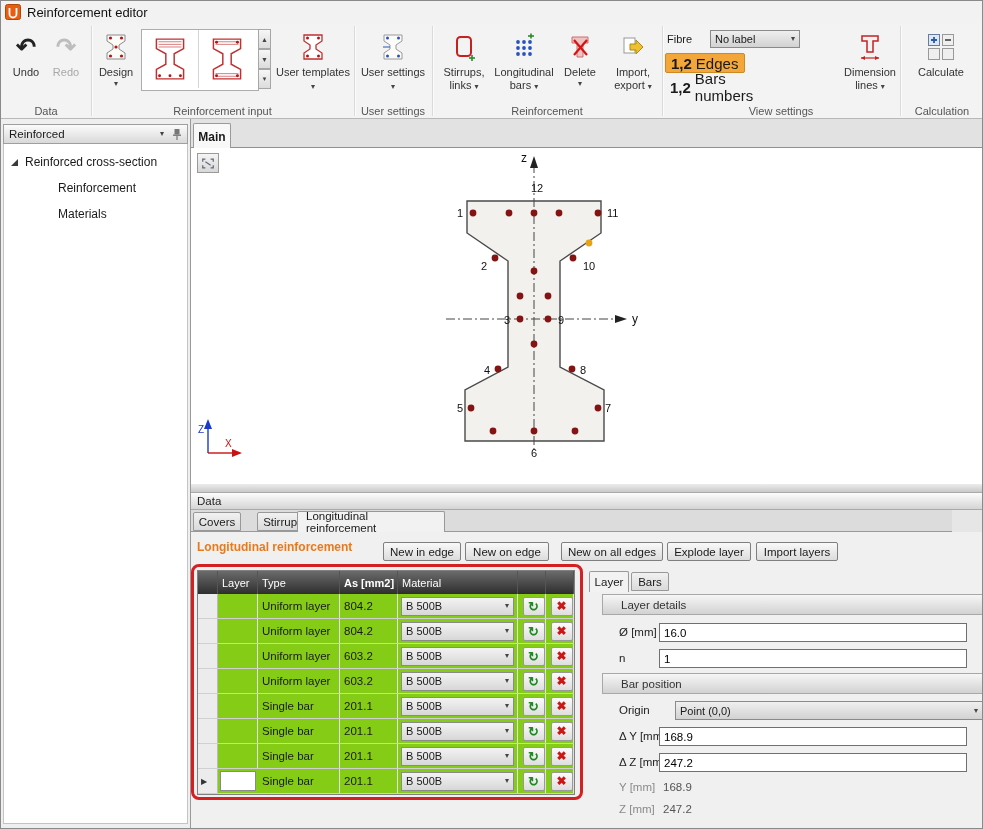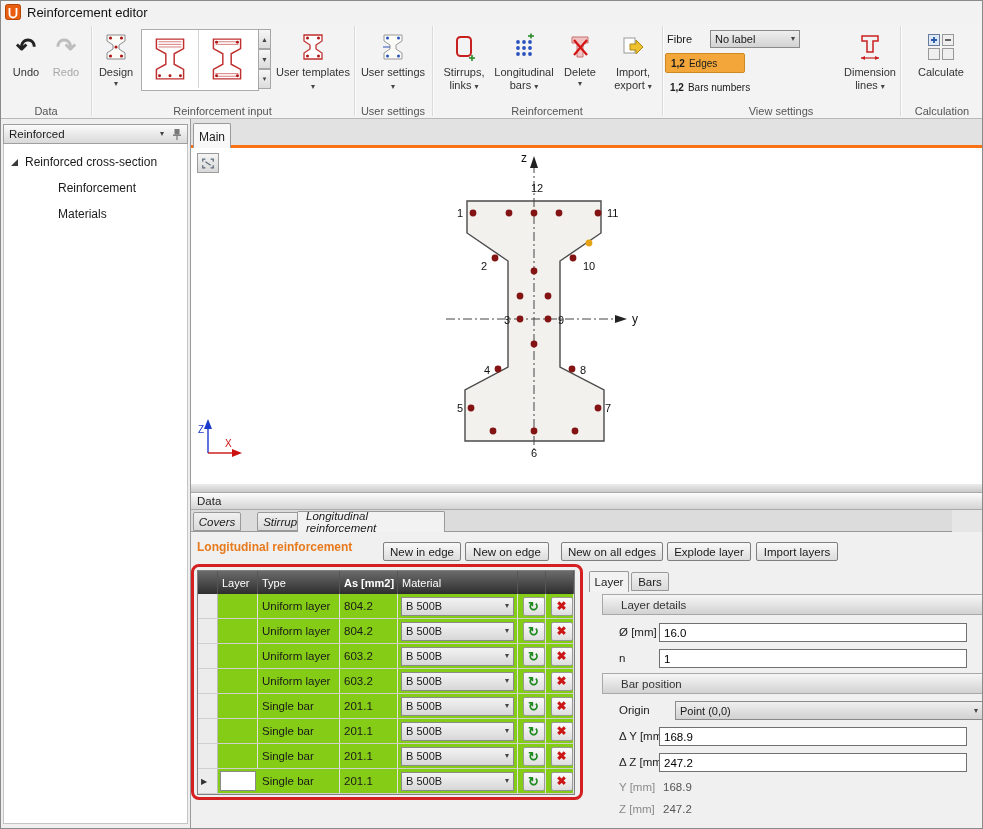--- a/index.html
+++ b/index.html
@@ -24,48 +24,48 @@
   #undo-btn .ric{font-size:24px;font-weight:bold;color:#222;}
   #redo-btn .ric{font-size:24px;font-weight:bold;color:#bdbdbd;}
   #redo-btn{color:#a8a8a8;}
   #gallery{background:#fff;border:1px solid #adadad;display:flex;}
   .thumb{width:56px;height:58px;display:flex;align-items:center;justify-content:center;}
   .thumb+.thumb{border-left:1px solid #d5d5d5;}
   .spinbtn{position:absolute;left:0;width:13px;height:20px;background:linear-gradient(#f6f6f6,#dcdcdc);
            border:1px solid #a6a6a6;box-sizing:border-box;font-size:7px;color:#444;
            display:flex;align-items:center;justify-content:center;}
   .hl-orange{background:#f3a73a;border:1px solid #cd8a22;}
-  #edges-toggle,#barsnumbers-toggle{display:flex;align-items:center;padding:0 5px;font-size:10px;box-sizing:border-box;border-radius:2px;}
+  #edges-toggle,#barsnumbers-toggle{display:flex;align-items:center;padding:0 5px;font-size:15px;box-sizing:border-box;border-radius:2px;}
   #edges-toggle b,#barsnumbers-toggle b{margin-right:4px;}
   #fibre-select,#origin-select{background:linear-gradient(#efefef,#d2d2d2);border:1px solid #8a8a8a;
        display:flex;align-items:center;justify-content:space-between;padding:0 4px;font-size:11px;box-sizing:border-box;margin-left:16px;}
   #stirrups-shape-btn{background:#f3a73a;border:1px solid #cd8a22;}
   
   #navigator{left:0;top:118px;width:190px;height:711px;background:#efefef;border-right:1px solid #9a9a9a;box-sizing:border-box;}
   #nav-header{position:absolute;left:2px;top:5px;width:185px;height:20px;background:linear-gradient(#fbfbfb,#d9d9d9);
        border:1px solid #9f9f9f;box-sizing:border-box;display:flex;align-items:center;padding:0 5px;font-size:11.5px;}
   #nav-header .sp{flex:1;}
   #nav-tree{position:absolute;left:2px;top:25px;width:185px;height:680px;background:#fff;border:1px solid #c4c4c4;border-top:none;box-sizing:border-box;}
   .treeitem{position:absolute;height:20px;display:flex;align-items:center;font-size:12px;}
   
-  #main-tabstrip{left:190px;top:118px;width:793px;height:29px;background:#e2e2e2;border-bottom:3px solid #f97316;box-sizing:border-box;}
+  #main-tabstrip{left:190px;top:118px;width:793px;height:29px;background:#e2e2e2;border-bottom:1px solid #f97316;box-sizing:border-box;font-weight:bold;}
   #main-tab{position:absolute;left:2px;top:4px;width:36px;height:25px;background:#f8f8f8;border:1px solid #9a9a9a;border-bottom:none;
        border-radius:2px 2px 0 0;display:flex;align-items:center;justify-content:center;font-size:12px;}
   #canvas{left:190px;top:147px;width:793px;height:336px;background:#fff;}
   #fit-btn{left:6px;top:5px;width:22px;height:20px;background:linear-gradient(#f4f4f4,#d8d8d8);
        border:1px solid #9a9a9a;box-sizing:border-box;display:flex;align-items:center;justify-content:center;}
   #drawing{position:absolute;left:0;top:0;}
   .barnum{font-size:11px;fill:#111;}
   .axislbl{font-size:12px;fill:#111;}
   
   #splitter{left:190px;top:483px;width:793px;height:8px;background:linear-gradient(#ececec,#c9c9c9);}
   #data-header{left:190px;top:491px;width:793px;height:18px;background:linear-gradient(#fcfcfc,#d4d4d4);
        border-top:1px solid #aaa;border-bottom:1px solid #aaa;box-sizing:border-box;
        display:flex;align-items:center;padding-left:6px;font-size:11.5px;color:#222;}
-  #data-tabs{left:190px;top:509px;width:761px;height:22px;background:#dcdcdc;border-bottom:1px solid #999;box-sizing:border-box;font-style:italic;}
+  #data-tabs{left:190px;top:509px;width:761px;height:22px;background:#dcdcdc;border-bottom:1px solid #999;box-sizing:border-box;}
   .dtab{position:absolute;top:2px;height:19px;background:linear-gradient(#f1f1f1,#dadada);border:1px solid #999;box-sizing:border-box;
        display:flex;align-items:center;justify-content:center;padding:0 8px;font-size:11.5px;border-radius:2px 2px 0 0;}
   .dtab.active{background:#f2f2f2;height:21px;top:1px;border-bottom:none;z-index:2;}
   #content{left:190px;top:531px;width:793px;height:298px;background:#f0f0f0;}
   #lr-heading{position:absolute;left:6px;top:8px;font-size:12px;font-weight:bold;color:#e87a1e;}
   .pbtn{position:absolute;top:10px;height:19px;background:linear-gradient(#f9f9f9,#dcdcdc);border:1px solid #7f7f7f;
        border-radius:2px;box-sizing:border-box;display:flex;align-items:center;justify-content:center;font-size:11.5px;}
   #redbox{position:absolute;left:0px;top:32px;width:392px;height:236px;border:3px solid #d42020;border-radius:8px;box-sizing:border-box;z-index:5;pointer-events:none;}
   
   #rtable{position:absolute;left:6px;top:38px;width:376px;border:1px solid #808080;box-sizing:content-box;background:#fff;z-index:1;}

